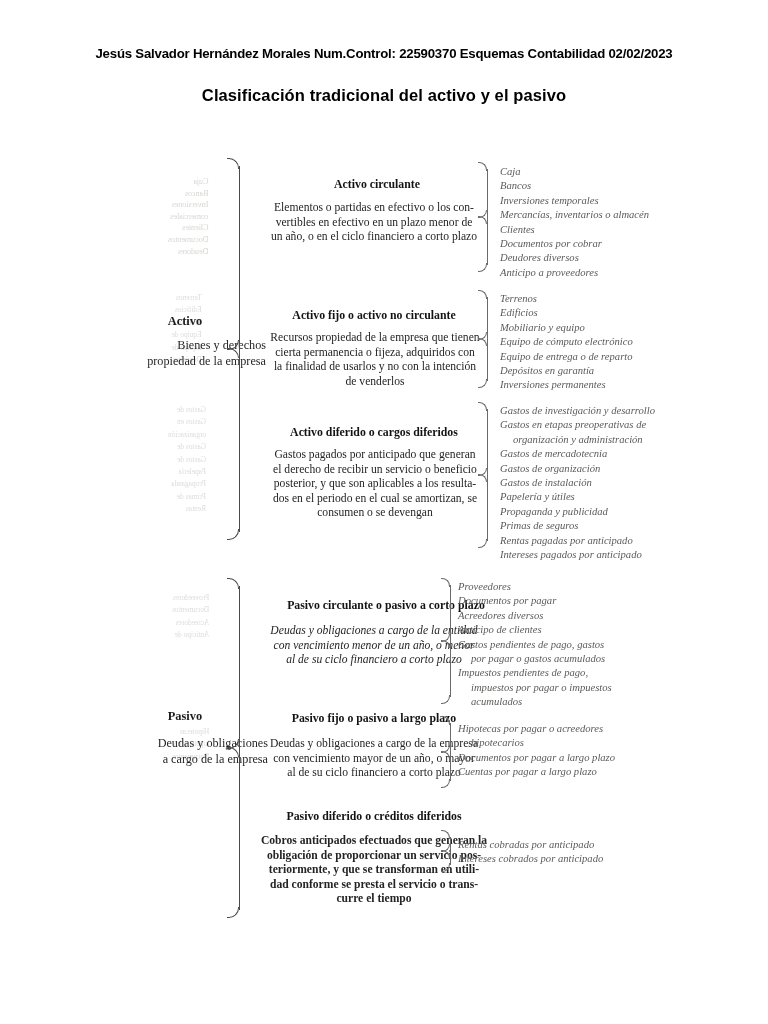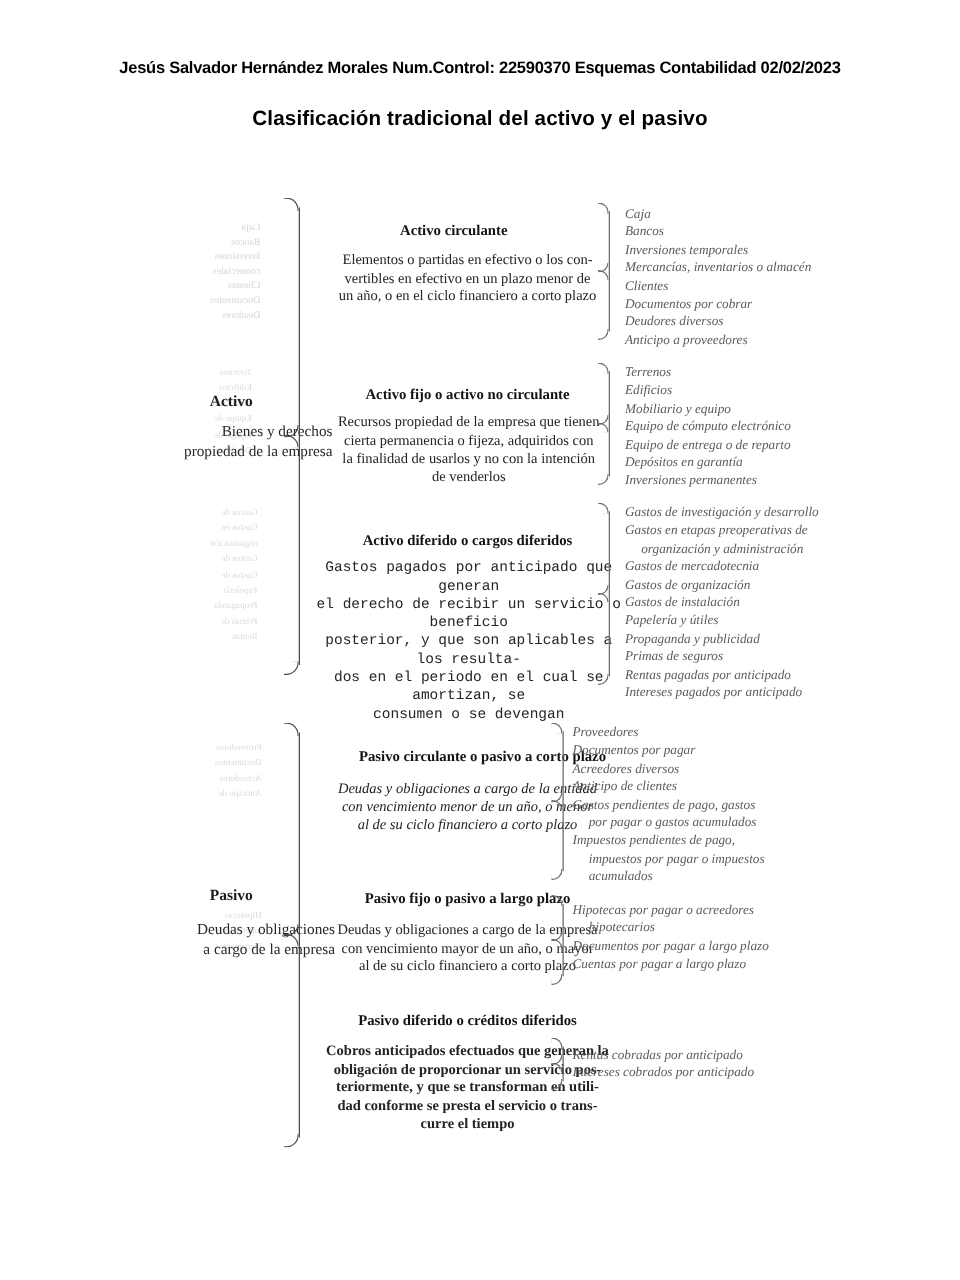--- a/index.html
+++ b/index.html
@@ -178,21 +178,21 @@
   <div class="bigbrace" style="left:228px;top:158px;height:382px;">
     <div class="curl-top"></div>
     <div class="stem"></div>
     <div class="curl-bot"></div>
     <div class="mid" style="top:50%;">
         <div class="a"></div>
         <div class="b"></div>
       </div>
   </div>
 
-  <div class="cat-title" style="left:244px;top:177px;width:238px;text-align:center;">Activo circulante</div>
+  <div class="cat-title" style="left:258px;top:177px;width:238px;text-align:center;">Activo circulante</div>
   <div class="cat-desc" style="left:253px;top:201px;width:242px;white-space:pre-line;text-align:center;">Elementos o partidas en efectivo o los con-
 vertibles en efectivo en un plazo menor de
 un año, o en el ciclo financiero a corto plazo</div>
   <div class="smallbrace" style="left:481px;top:162px;height:110px;">
     <div class="ct"></div>
       <div class="stem"></div>
       <div class="cb"></div>
     <div class="mid" style="top:50%;">
         <div class="a"></div>
         <div class="b"></div>
@@ -227,21 +227,21 @@
     <span class="it">Terrenos</span>
     <span class="it">Edificios</span>
     <span class="it">Mobiliario y equipo</span>
     <span class="it">Equipo de cómputo electrónico</span>
     <span class="it">Equipo de entrega o de reparto</span>
     <span class="it">Depósitos en garantía</span>
     <span class="it">Inversiones permanentes</span>
   </div>
 
   <div class="cat-title" style="left:255px;top:425px;width:238px;">Activo diferido o cargos diferidos</div>
-  <div class="cat-desc" style="left:253px;top:448px;width:244px;white-space:pre-line;text-align:center;font-family:Liberation Mono, monospace;">Gastos pagados por anticipado que generan
+  <div class="cat-desc" style="left:253px;top:448px;width:244px;white-space:pre-line;text-align:center;">Gastos pagados por anticipado que generan
 el derecho de recibir un servicio o beneficio
 posterior, y que son aplicables a los resulta-
 dos en el periodo en el cual se amortizan, se
 consumen o se devengan</div>
   <div class="smallbrace" style="left:481px;top:402px;height:146px;">
     <div class="ct"></div>
       <div class="stem"></div>
       <div class="cb"></div>
     <div class="mid" style="top:50%;">
         <div class="a"></div>

